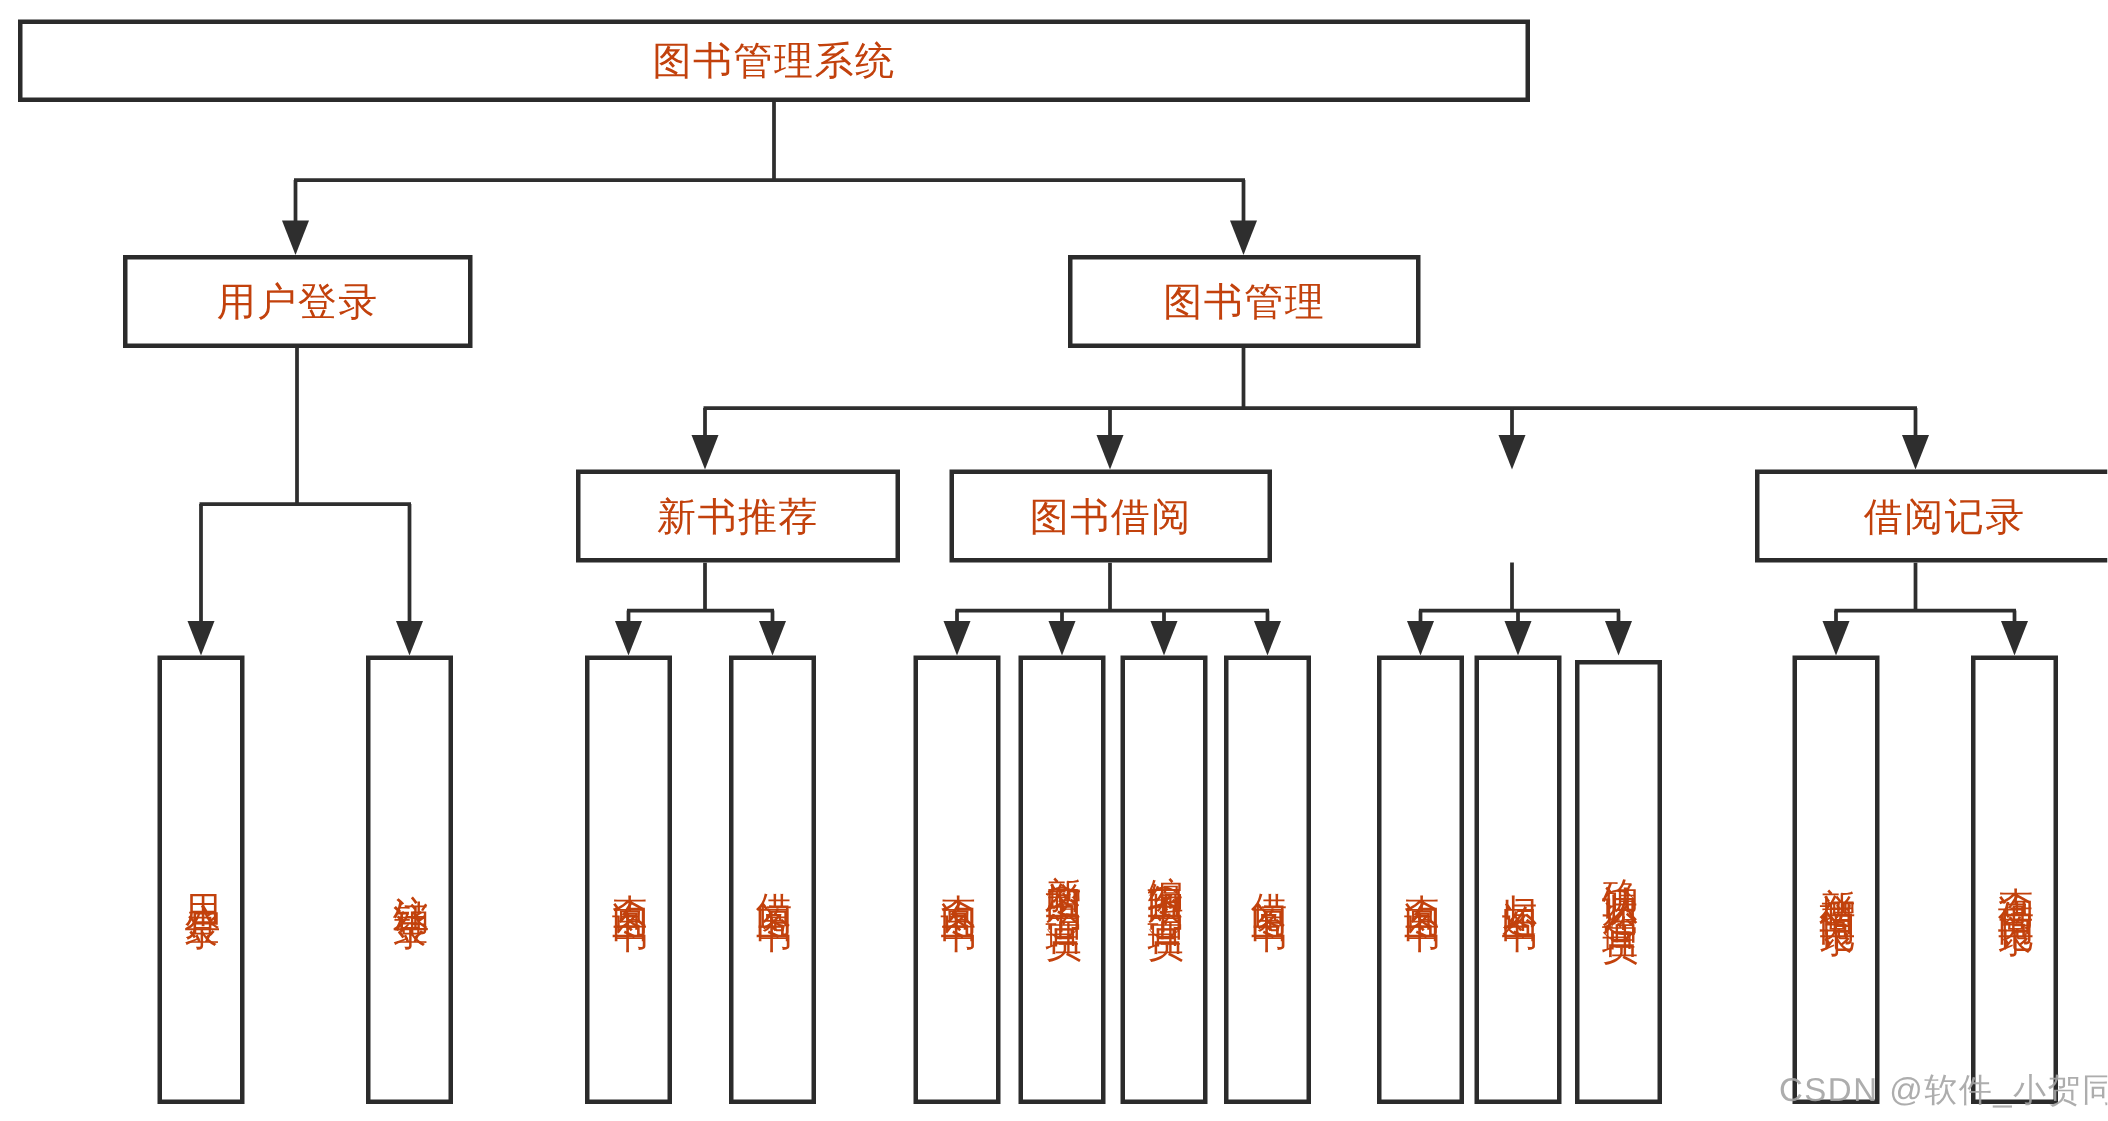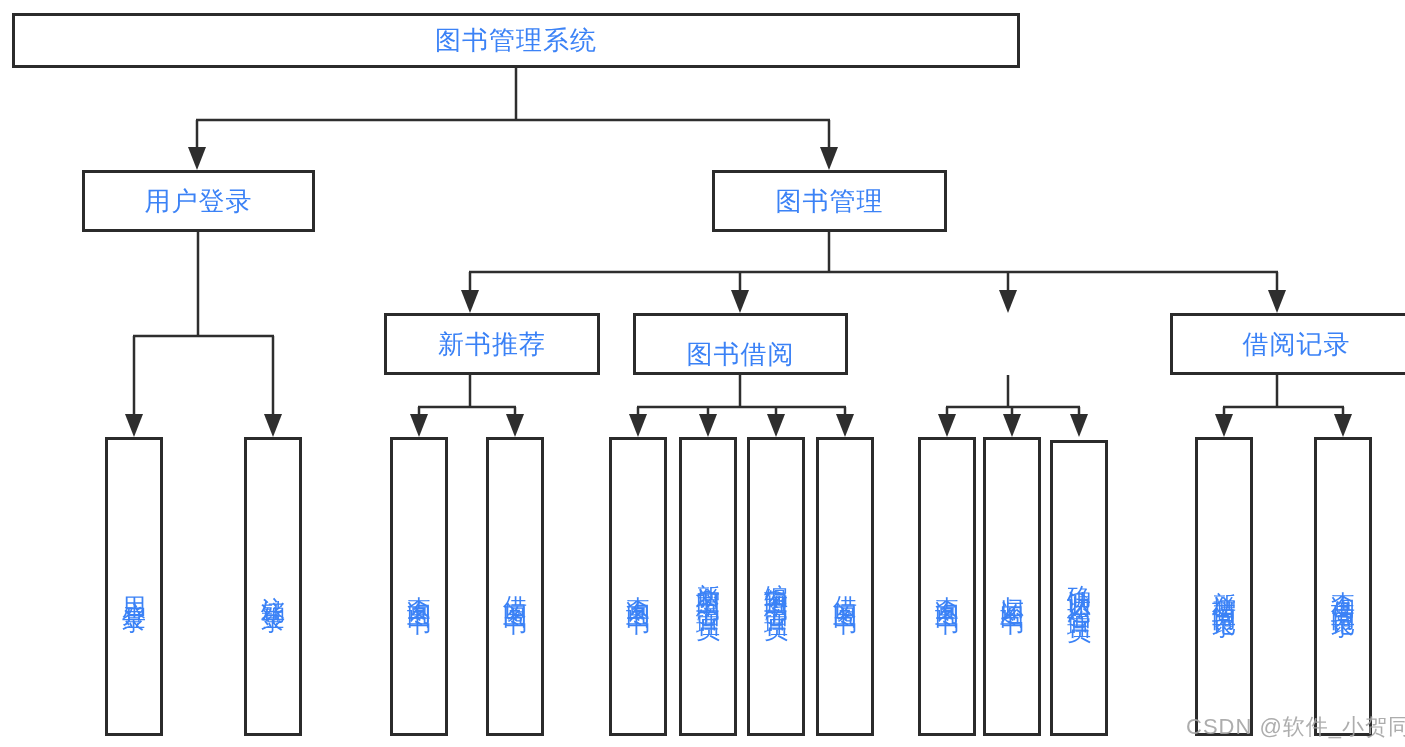--- a/index.html
+++ b/index.html
@@ -13,21 +13,21 @@
   .connectors{position:absolute;left:0;top:0;z-index:0;}
   .connectors line{stroke:#2e2e2e;stroke-width:2.5px;}
   .connectors polygon{fill:#2e2e2e;}
   .node{
     position:absolute;
     box-sizing:border-box;
     background:#ffffff;
     border:3px solid #2b2b2b;
     display:flex;align-items:center;justify-content:center;
     z-index:1;
-    color:#3b82f6;
+    color:#c2410c;
   }
   .hnode{font-size:26px;letter-spacing:1px;}
   .leaf{width:58px;height:299px;}
   .leaf .vtext{
     writing-mode:vertical-rl;
     text-orientation:mixed;
     font-size:24px;
     letter-spacing:5px;
     line-height:1;
     white-space:nowrap;
@@ -130,21 +130,21 @@
   <div class="node hnode" style="left:82px;top:170px;width:233px;height:62px;">
     <span>用户登录</span>
   </div>
   <div class="node hnode" style="left:712px;top:170px;width:235px;height:62px;">
     <span>图书管理</span>
   </div>
 
   <div class="node hnode" style="left:362px;top:313px;width:216px;height:62px;margin-left:22px;">
     <span>新书推荐</span>
   </div>
-  <div class="node hnode" style="left:633px;top:313px;width:215px;height:62px;align-items:flex-end;">
+  <div class="node hnode" style="left:633px;top:313px;width:215px;height:62px;">
     <span>图书借阅</span>
   </div>
   <div class="node hnode" style="left:1170px;top:313px;width:253px;height:62px;">
     <span>借阅记录</span>
   </div>
 
   <div class="node leaf" style="left:105px;top:437px;">
     <span class="vtext">用户登录</span>
   </div>
   <div class="node leaf" style="left:244px;top:437px;">

